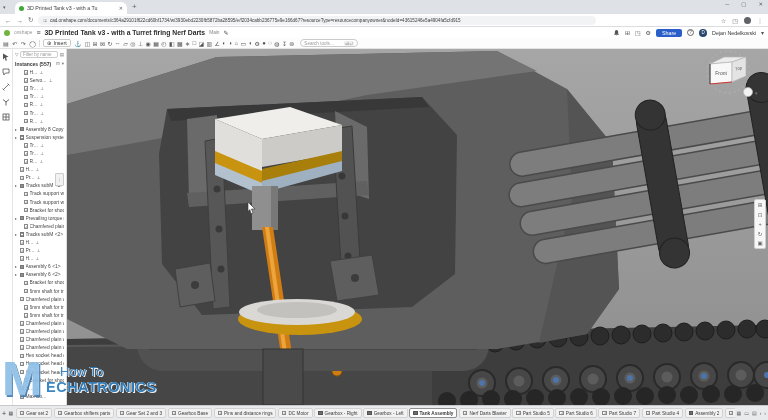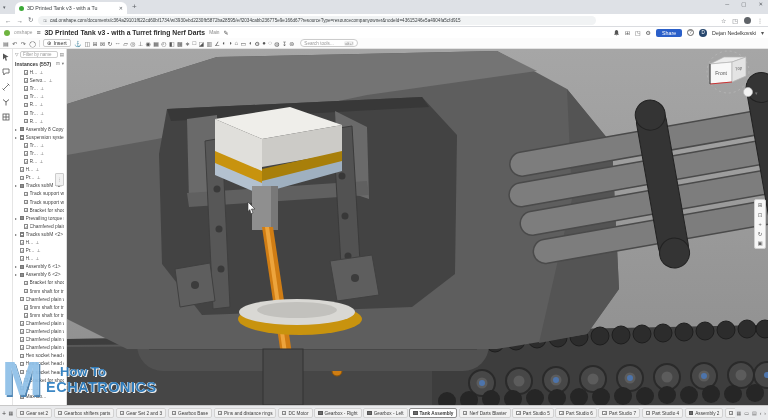--- a/index.html
+++ b/index.html
@@ -81,21 +81,21 @@
   .dtab { display:flex; align-items:center; gap:2px; padding:0 3px; border:1px solid #d2d2d2; background:#f2f2f2; border-radius:2px; white-space:nowrap; flex:none; height:10px; }
   .dtab.active { background:#fff; border-color:#8f8f8f; font-weight:bold; }
   .tab-ic { width:4.5px; height:4.5px; flex:none; }
   .tab-ic.part { border:0.5px solid #8a8a8a; background:linear-gradient(135deg,#fff 45%,#c6c6c6 55%); }
   .tab-ic.asm { border:0.5px solid #555; background:#6d6d6d; }
   .tabnav { margin-left:auto; display:flex; align-items:center; gap:3px; font-size:5px; color:#666; flex:none; }
 
   
   .watermark { position:absolute; left:0; top:356px; width:235px; height:64px; pointer-events:none; z-index:60; opacity:0.93; }
   .wm-m { position:absolute; left:2px; top:-2px; font-size:48px; line-height:50px; font-weight:bold; color:#8fc0e8; text-shadow:0 0 1px #fff, 1.5px 1.5px 0 #3f7cb0; }
-  .wm-howto { position:absolute; left:60px; top:8px; font-size:13px; font-weight:bold; color:#2e7fc1; text-shadow:1px 1px 0 #fff, -0.5px -0.5px 0 #fff; }
+  .wm-howto { position:absolute; left:60px; top:8px; font-size:13px; font-weight:normal; color:#2e7fc1; text-shadow:1px 1px 0 #fff, -0.5px -0.5px 0 #fff; }
   .wm-mech { position:absolute; left:46px; top:23px; font-size:14.5px; font-weight:bold; letter-spacing:0.5px; color:#2e7fc1; text-shadow:1px 1px 0 #fff, -0.5px -0.5px 0 #fff; }
   .wm-url { position:absolute; left:4px; top:49px; font-size:8.5px; font-weight:bold; color:#222; letter-spacing:0.8px; text-shadow:0 0 2px rgba(255,255,255,0.55); }
 
   .cursor { position:absolute; left:180px; top:153px; width:9px; height:12px; z-index:40; }
 </style>
 </head>
 <body>
 
 <div class="tabstrip">
   <span class="tab-search-btn">▾</span>

